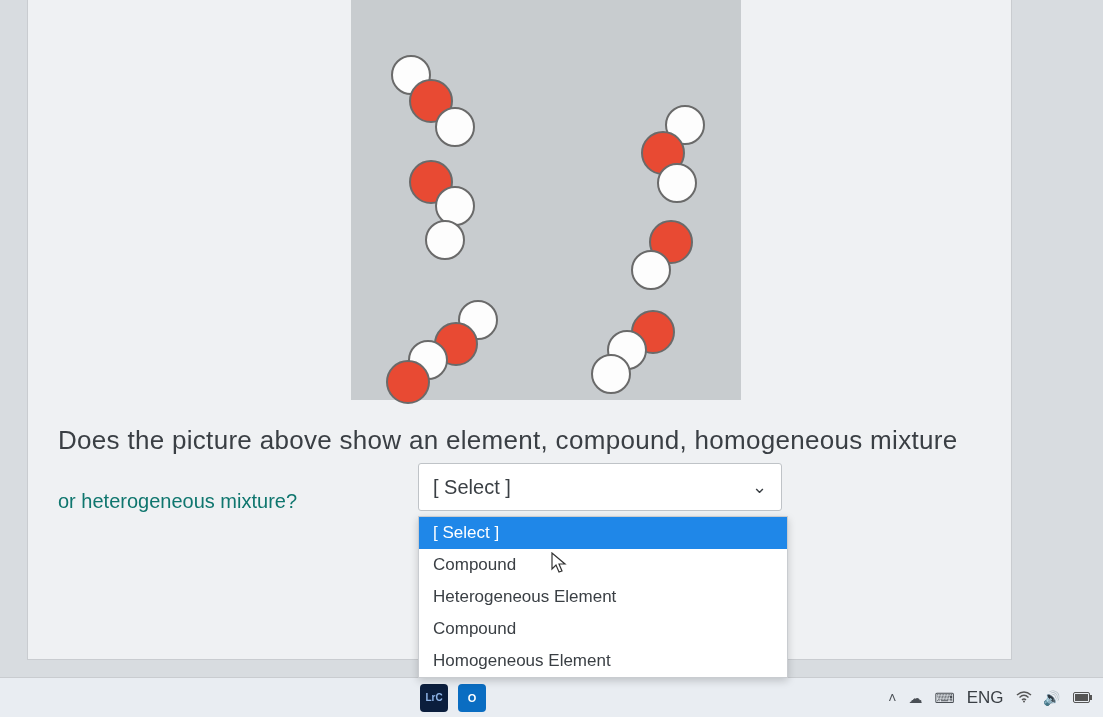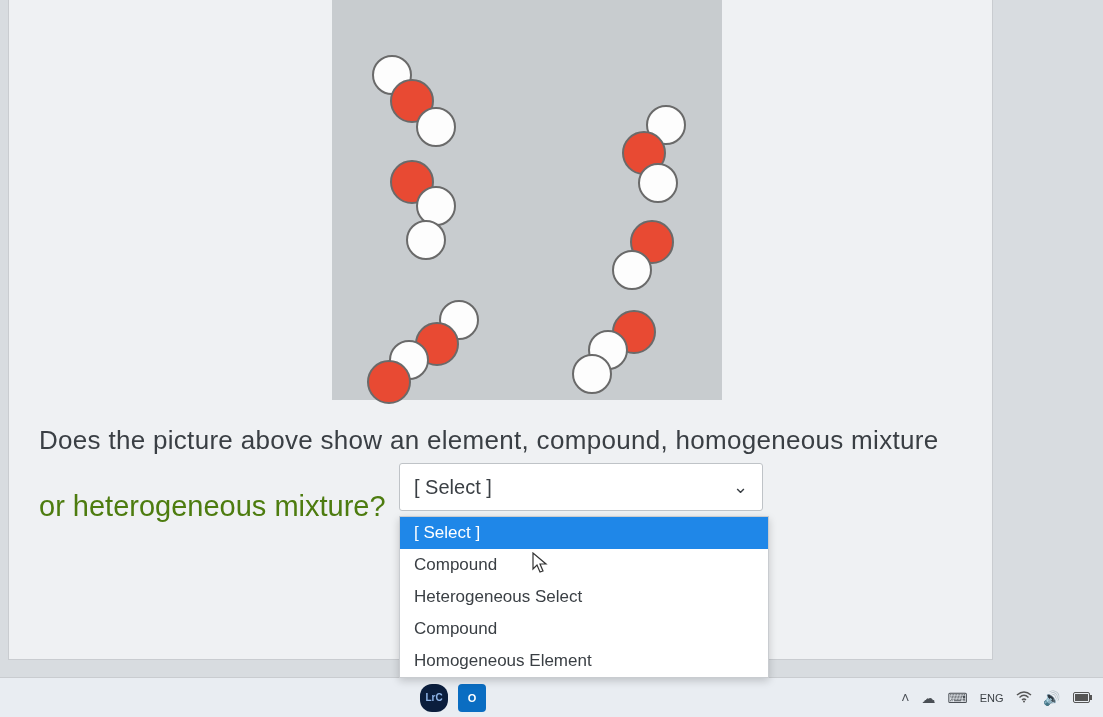--- a/index.html
+++ b/index.html
@@ -6,21 +6,21 @@
   body {
     font-family: "Segoe UI", Arial, sans-serif;
     background: #d8dce0;
     width: 1103px;
     height: 717px;
     overflow: hidden;
     position: relative;
   }
   .quiz-panel {
     position: absolute;
-    left: 8px;
+    left: 27px;
     top: 0;
     width: 985px;
     height: 660px;
     background: #eff1f3;
     border: 1px solid #c9ccd0;
     border-top: none;
     padding: 5px;
   }
   .molecule-figure {
     position: absolute;
@@ -44,22 +44,22 @@
     left: 30px;
     top: 425px;
     font-size: 26px;
     color: #3a3f44;
     letter-spacing: 0.3px;
   }
   .question-text-2 {
     position: absolute;
     left: 30px;
     top: 490px;
-    font-size: 29px;
-    color: #4d7c0f;
+    font-size: 20px;
+    color: #0f766e;
   }
   .select-box {
     position: absolute;
     left: 390px;
     top: 463px;
     width: 364px;
     height: 48px;
     background: #ffffff;
     border: 1px solid #bfc3c7;
     border-radius: 3px;
@@ -122,24 +122,24 @@
     display: flex;
     gap: 10px;
     align-items: center;
   }
   .tb-app {
     width: 28px; height: 28px;
     border-radius: 4px;
     display: flex; align-items: center; justify-content: center;
     font-size: 11px; font-weight: bold; color: #fff;
   }
-  .lrc { background: #0b1e3d; color: #8fb5e8; font-size:10px;border-radius:12px;}
+  .lrc { background: #0b1e3d; color: #8fb5e8; font-size:10px;}
   .outl { background: #0a6dc2; }
   .tray { display:flex; align-items:center; gap:12px; color:#4a4f55; font-size:14px;}
-  .lang { font-size: 11px; color:#3a3f44; }
+  .lang { font-size: 17px; color:#3a3f44; }
 </style>
 </head>
 <body>
 
 <div class="quiz-panel">
 
   <div class="molecule-figure">
 
     <div class="molecule" style="left:40px; top:55px;">
       <div class="atom white" style="width:40px;height:40px;left:0;top:0;"></div>
@@ -180,21 +180,21 @@
   <div class="question-text-2">or heterogeneous mixture?</div>
 
   <div class="select-box">
     <span class="select-label">[ Select ]</span>
     <span class="chevron">⌄</span>
   </div>
 
   <div class="dropdown">
     <div class="dropdown-option highlighted">[ Select ]</div>
     <div class="dropdown-option">Compound</div>
-    <div class="dropdown-option">Heterogeneous Select</div>
+    <div class="dropdown-option">Heterogeneous Element</div>
     <div class="dropdown-option">Compound</div>
     <div class="dropdown-option">Homogeneous Element</div>
   </div>
 
   <div class="cursor-arrow">
     <svg width="18" height="22" viewBox="0 0 18 22">
       <path d="M1 1 L1 17 L5 13 L8 20 L11 19 L8 12 L14 12 Z" fill="#fff" stroke="#333" stroke-width="1.2"></path>
     </svg>
   </div>
 </div>

